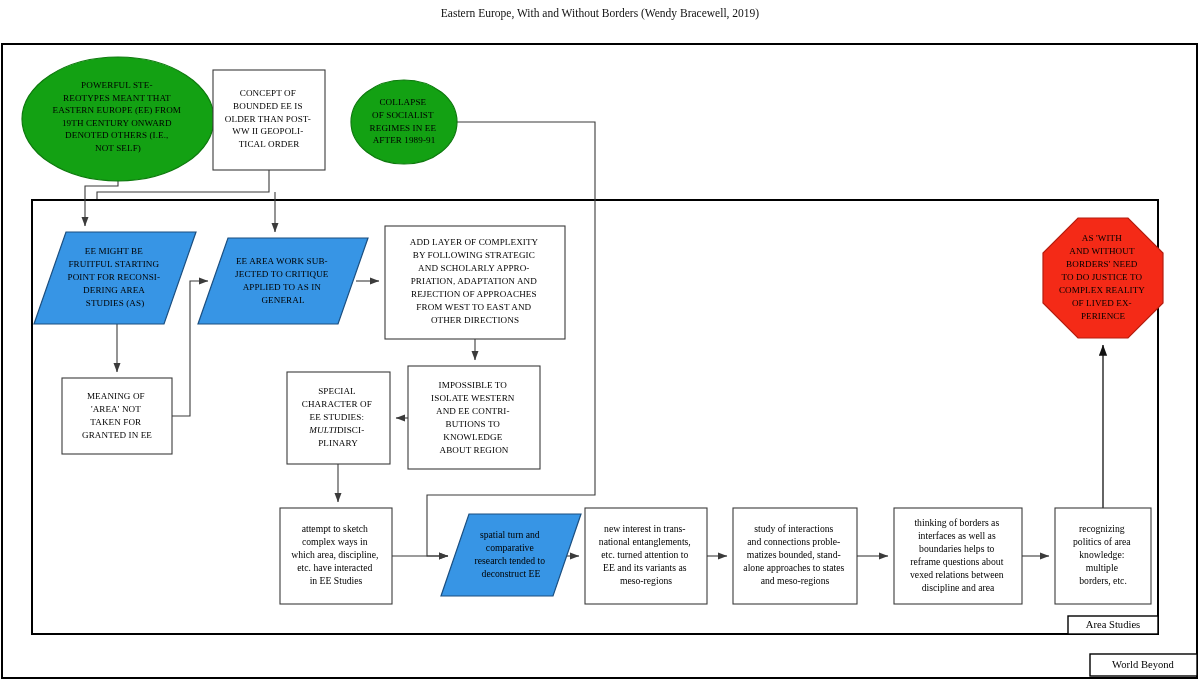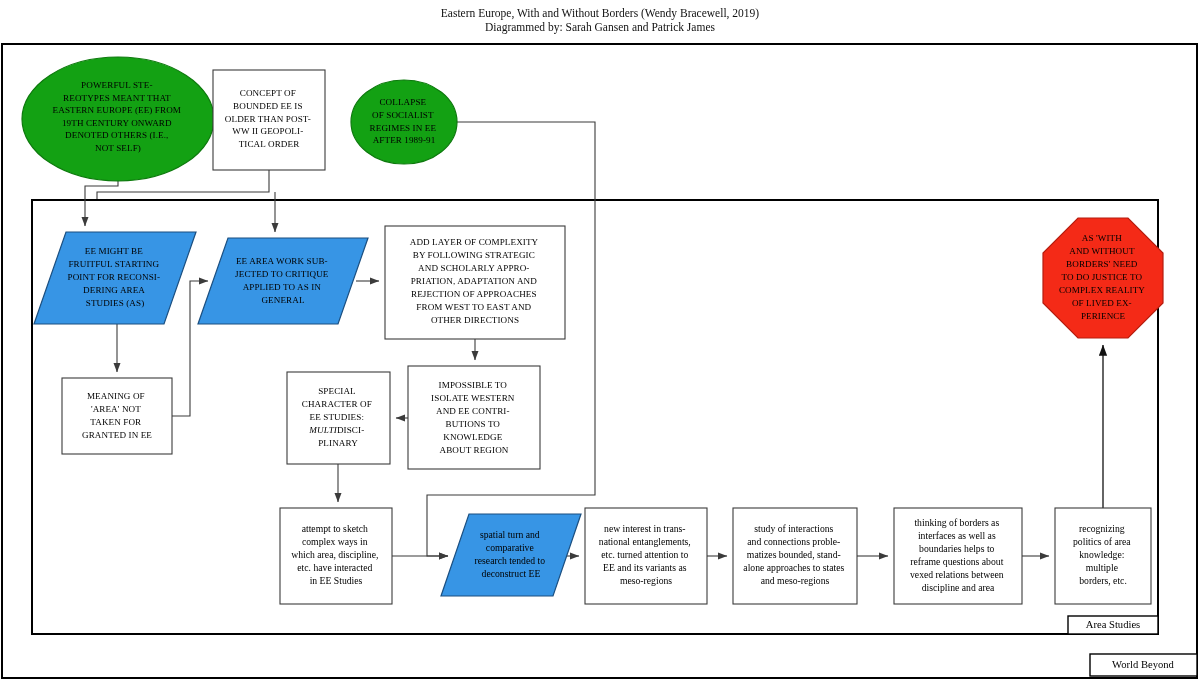--- a/index.html
+++ b/index.html
@@ -82,21 +82,20 @@
   .t-lab    { font-size: 10.6px; }
   .ital     { font-style: italic; }
 </style>
 </head>
 <body>
 
 <div id="stage">
 
   <div class="title-block">
     <span class="title-line">Eastern Europe, With and Without Borders (Wendy Bracewell, 2019)</span>
-    <span class="title-line">Diagrammed by: Sarah Gansen and Patrick James</span>
   </div>
 
   <svg id="diagram" viewBox="0 0 1200 679">
     <defs>
       <marker id="arrow" markerWidth="9" markerHeight="9" refX="8.2" refY="3.2" orient="auto" markerUnits="strokeWidth">
         <path d="M0,0 L8.4,3.2 L0,6.4 z" fill="#3b3b3b"></path>
       </marker>
       <marker id="arrowDark" markerWidth="9" markerHeight="9" refX="8.2" refY="3.2" orient="auto" markerUnits="strokeWidth">
         <path d="M0,0 L8.4,3.2 L0,6.4 z" fill="#111111"></path>
       </marker>

